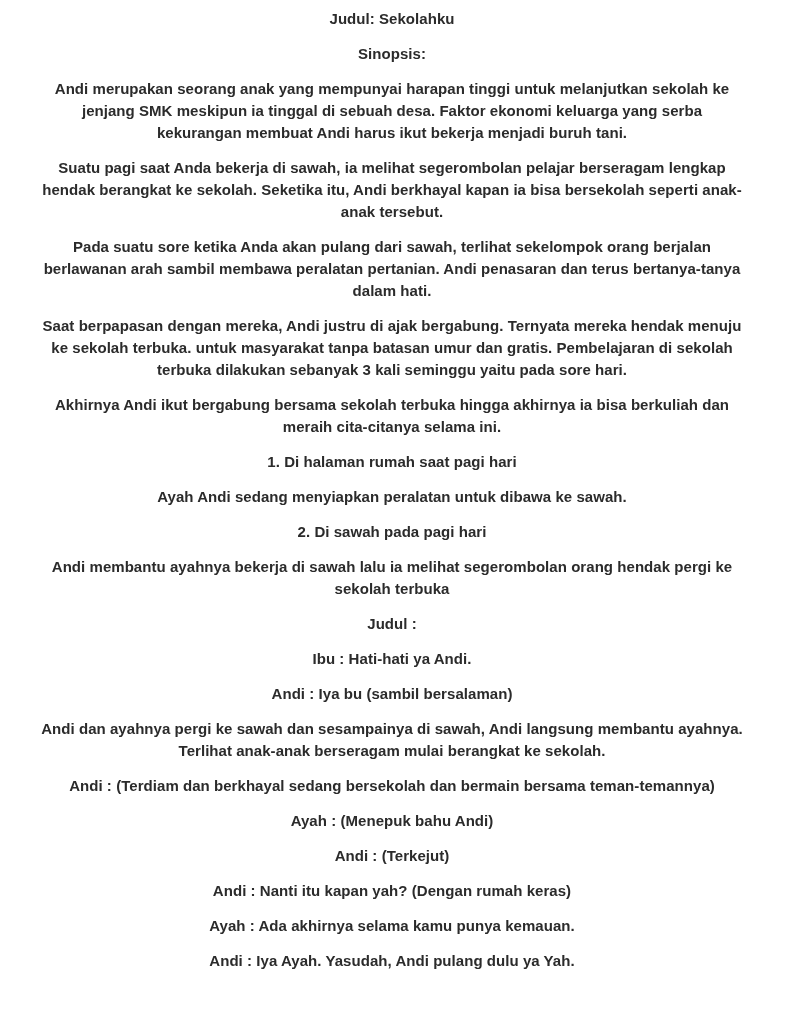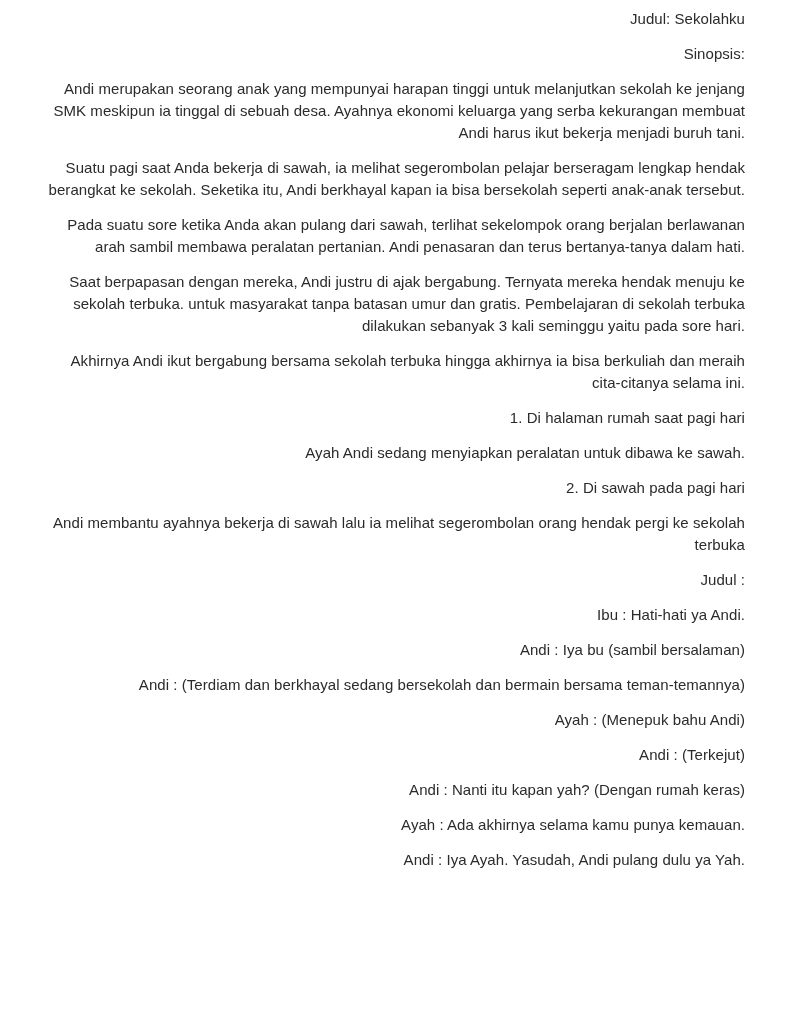--- a/index.html
+++ b/index.html
@@ -24,47 +24,49 @@
     position: absolute;
     left: 39px;
     top: 8px;
     width: 716px;
   }
   .para {
     font-size: 15px;
     line-height: 22px;
     color: #2b2b2b;
     margin: 0 10px 13px 0;
-    text-align: right;
+    text-align: center;
     word-spacing: 0px;
     letter-spacing: 0.05px;
+    font-weight: bold;
   }
   .para:last-child {
     margin-bottom: 0;
   }
 </style>
 </head>
 <body>
 
 <div class="page">
   <div class="doc-body" id="doc-body">
       <p class="para">Judul: Sekolahku</p>
       <p class="para">Sinopsis:</p>
-      <p class="para">Andi merupakan seorang anak yang mempunyai harapan tinggi untuk melanjutkan sekolah ke jenjang SMK meskipun ia tinggal di sebuah desa. Ayahnya ekonomi keluarga yang serba kekurangan membuat Andi harus ikut bekerja menjadi buruh tani.</p>
+      <p class="para">Andi merupakan seorang anak yang mempunyai harapan tinggi untuk melanjutkan sekolah ke jenjang SMK meskipun ia tinggal di sebuah desa. Faktor ekonomi keluarga yang serba kekurangan membuat Andi harus ikut bekerja menjadi buruh tani.</p>
       <p class="para">Suatu pagi saat Anda bekerja di sawah, ia melihat segerombolan pelajar berseragam lengkap hendak berangkat ke sekolah. Seketika itu, Andi berkhayal kapan ia bisa bersekolah seperti anak-anak tersebut.</p>
       <p class="para">Pada suatu sore ketika Anda akan pulang dari sawah, terlihat sekelompok orang berjalan berlawanan arah sambil membawa peralatan pertanian. Andi penasaran dan terus bertanya-tanya dalam hati.</p>
       <p class="para">Saat berpapasan dengan mereka, Andi justru di ajak bergabung. Ternyata mereka hendak menuju ke sekolah terbuka. untuk masyarakat tanpa batasan umur dan gratis. Pembelajaran di sekolah terbuka dilakukan sebanyak 3 kali seminggu yaitu pada sore hari.</p>
       <p class="para">Akhirnya Andi ikut bergabung bersama sekolah terbuka hingga akhirnya ia bisa berkuliah dan meraih cita-citanya selama ini.</p>
       <p class="para">1. Di halaman rumah saat pagi hari</p>
       <p class="para">Ayah Andi sedang menyiapkan peralatan untuk dibawa ke sawah.</p>
       <p class="para">2. Di sawah pada pagi hari</p>
       <p class="para">Andi membantu ayahnya bekerja di sawah lalu ia melihat segerombolan orang hendak pergi ke sekolah terbuka</p>
       <p class="para">Judul :</p>
       <p class="para">Ibu : Hati-hati ya Andi.</p>
       <p class="para">Andi : Iya bu (sambil bersalaman)</p>
+      <p class="para">Andi dan ayahnya pergi ke sawah dan sesampainya di sawah, Andi langsung membantu ayahnya. Terlihat anak-anak berseragam mulai berangkat ke sekolah.</p>
       <p class="para">Andi : (Terdiam dan berkhayal sedang bersekolah dan bermain bersama teman-temannya)</p>
       <p class="para">Ayah : (Menepuk bahu Andi)</p>
       <p class="para">Andi : (Terkejut)</p>
       <p class="para">Andi : Nanti itu kapan yah? (Dengan rumah keras)</p>
       <p class="para">Ayah : Ada akhirnya selama kamu punya kemauan.</p>
       <p class="para">Andi : Iya Ayah. Yasudah, Andi pulang dulu ya Yah.</p>
     </div>
 </div>
 
 </body></html>

